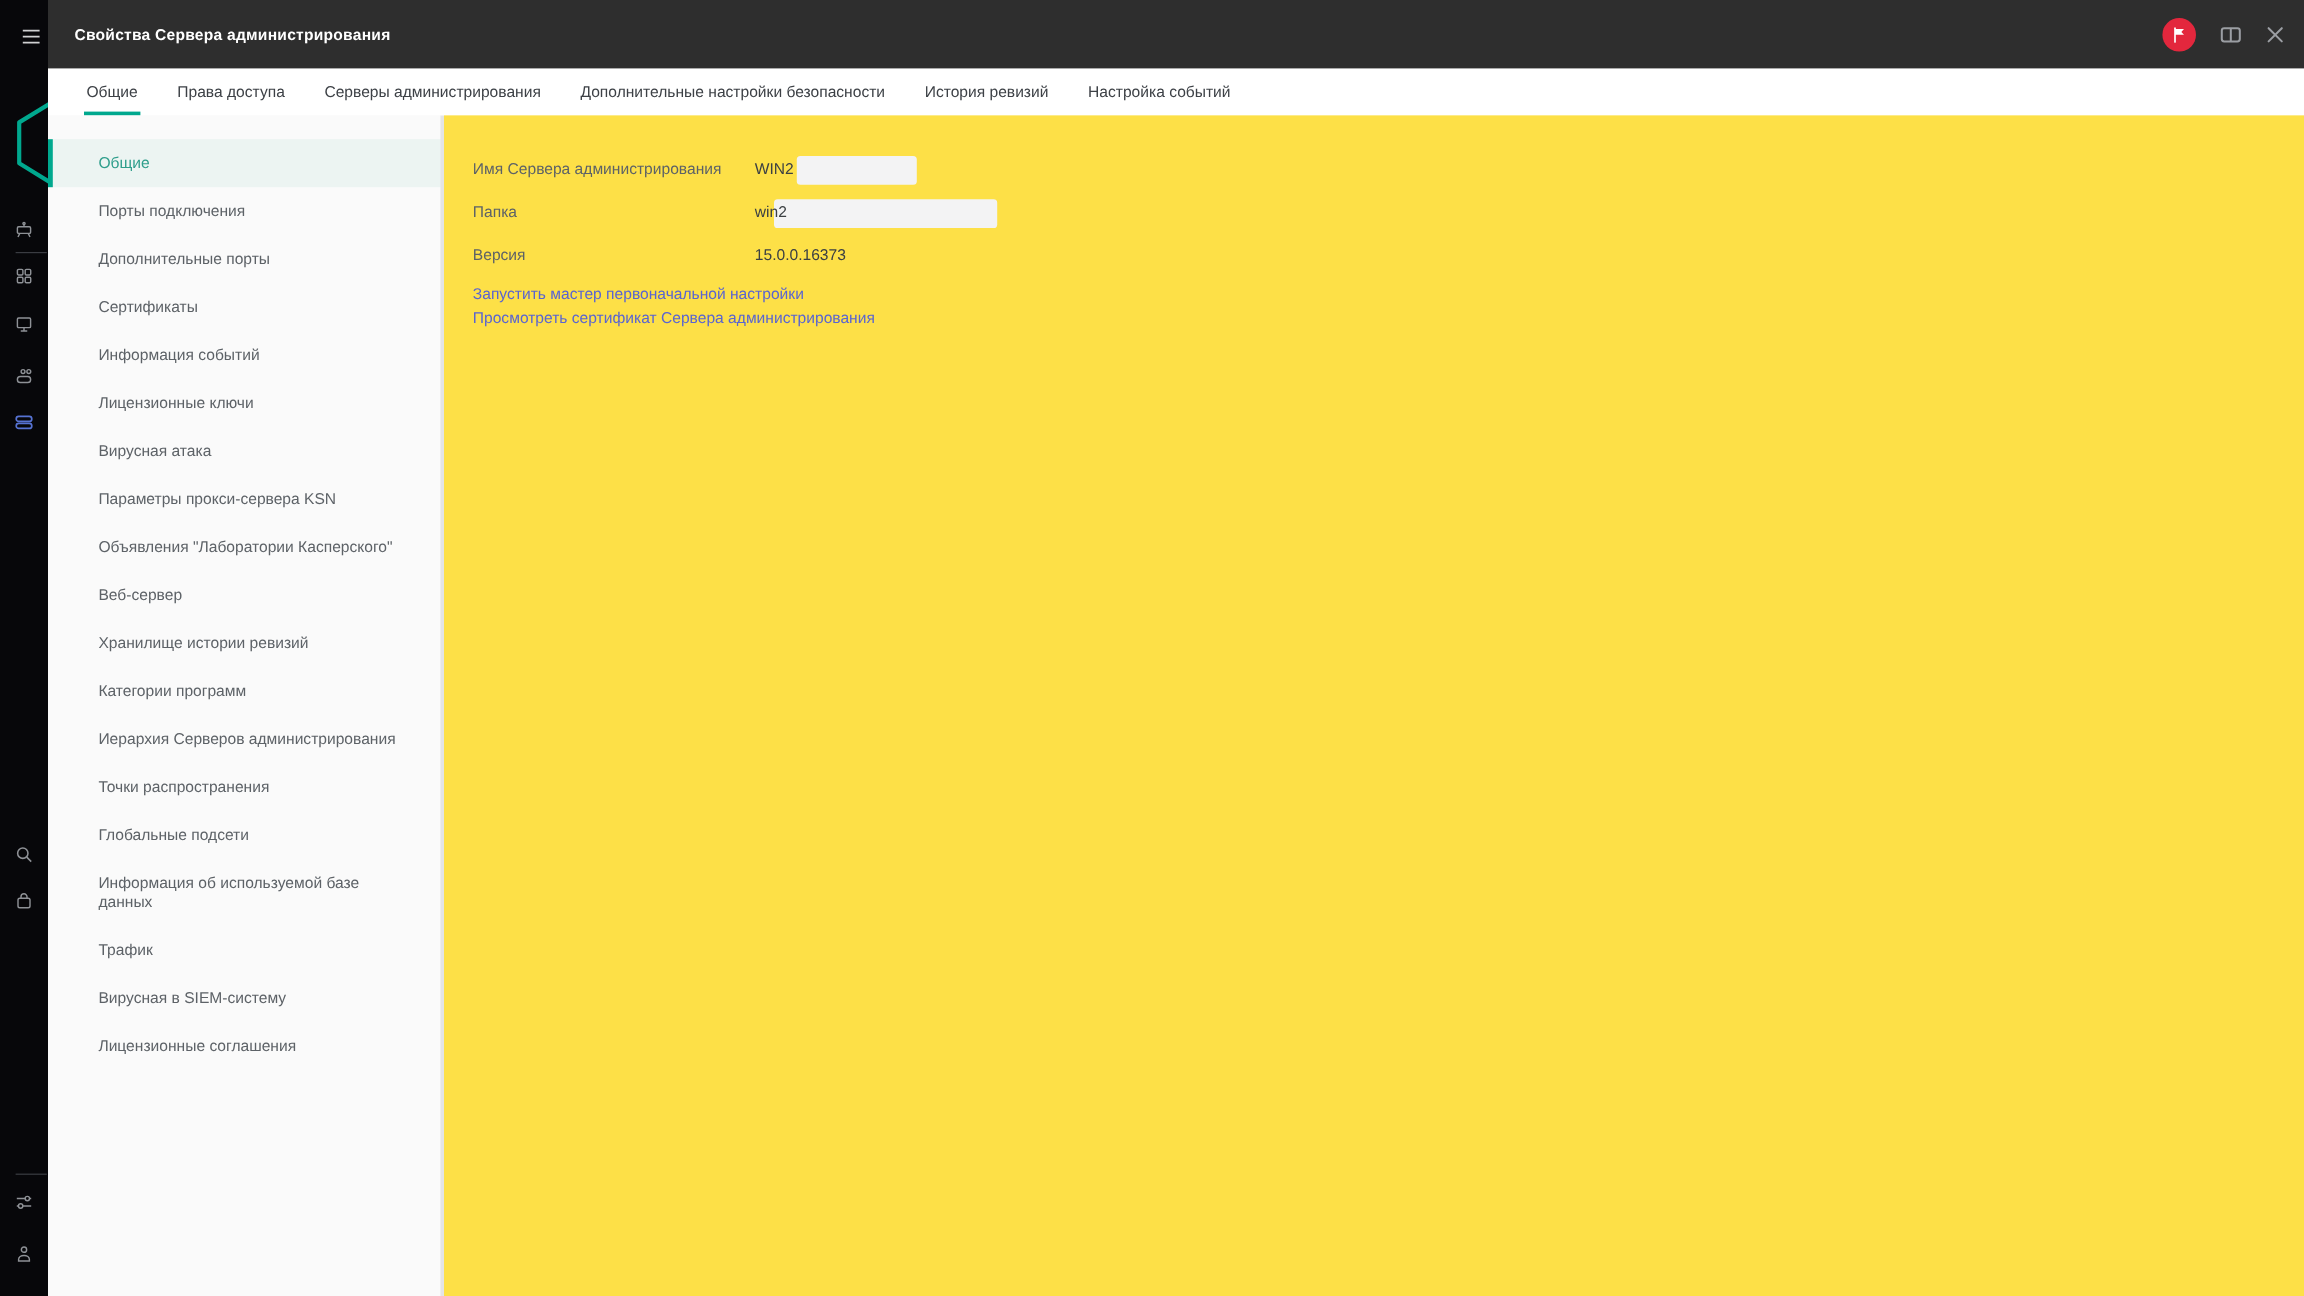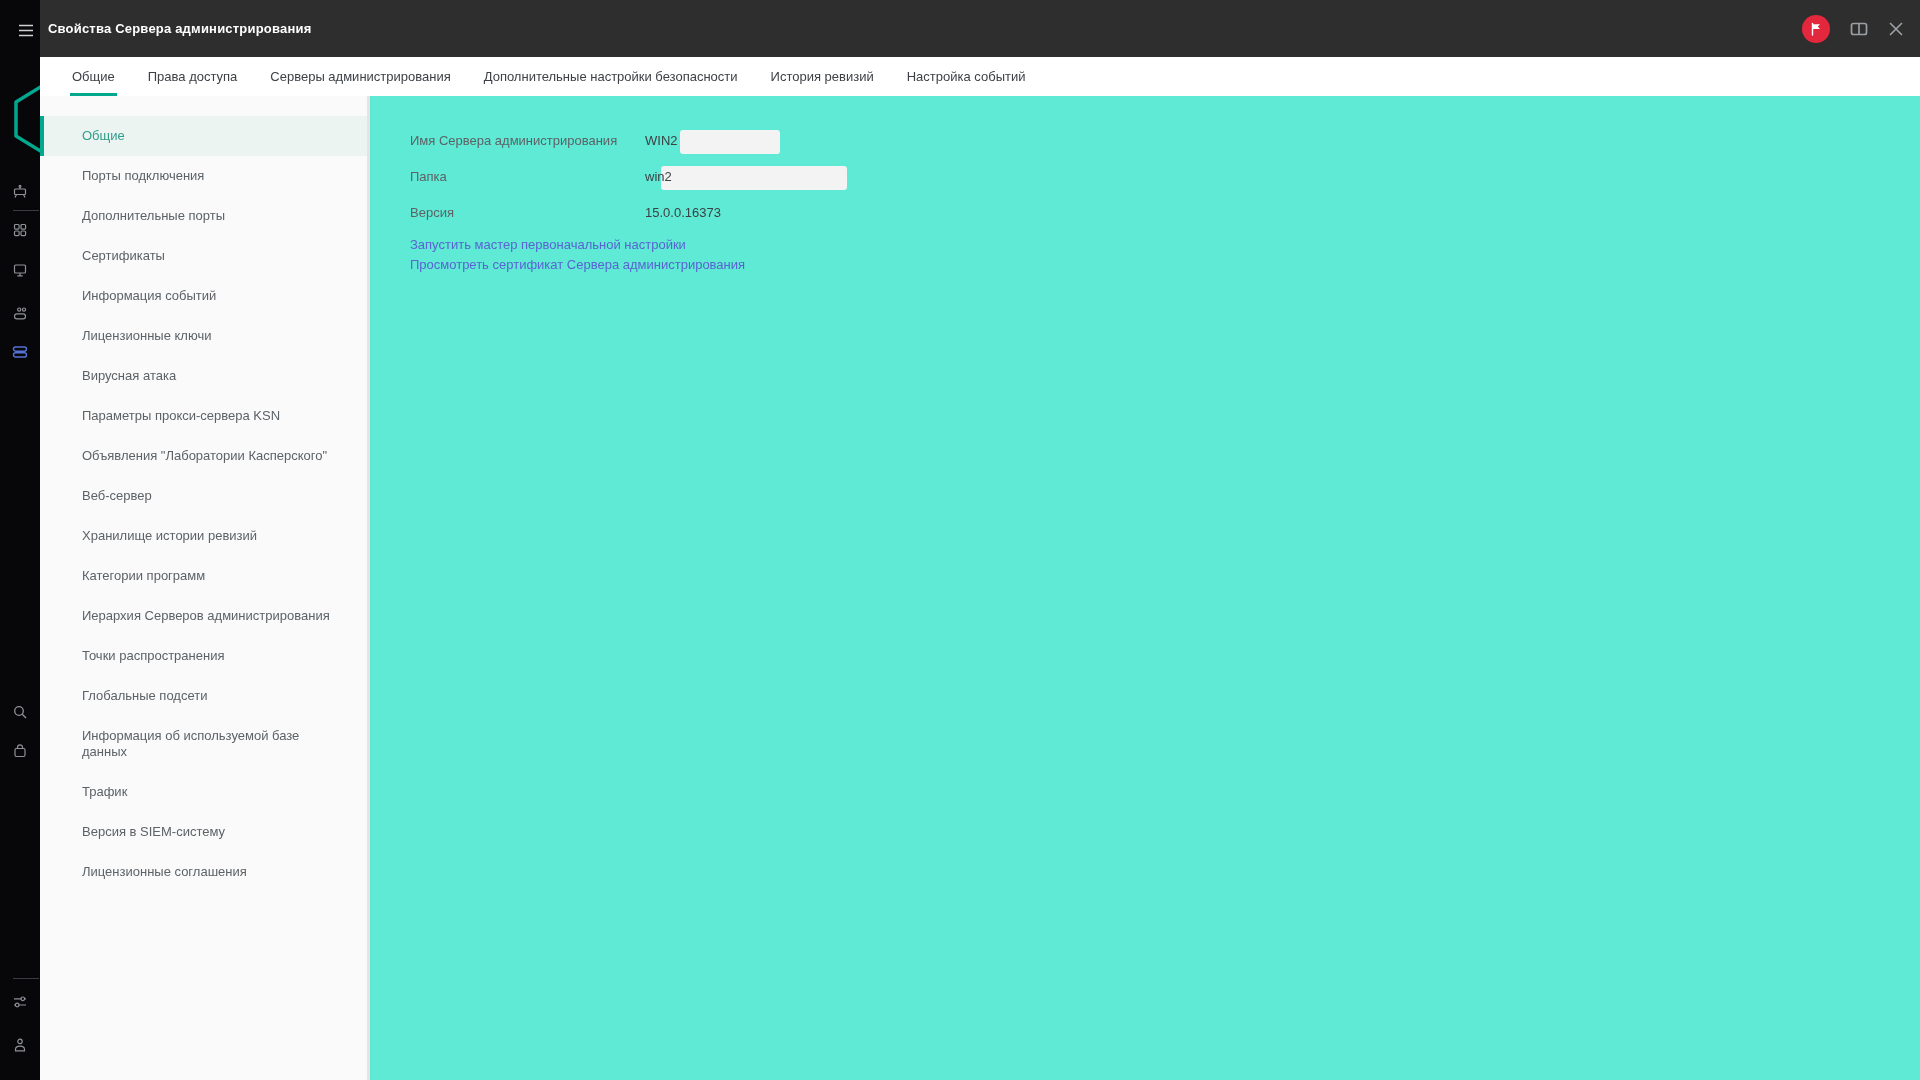--- a/index.html
+++ b/index.html
@@ -16,21 +16,21 @@
   .rail{position:absolute;left:0;top:0;width:40px;height:1080px;background:var(--rail-bg);
     overflow:hidden;z-index:6;}
   .rail .abs{position:absolute;}
   .rail-div{position:absolute;left:13px;width:26px;height:1px;background:#3a3c42;}
   .rail-icon{color:var(--icon-grey);cursor:pointer;}
   .rail-icon svg{display:block;}
 
   
   .titlebar{position:absolute;left:40px;top:0;width:1880px;height:57px;background:var(--header-bg);
     display:flex;align-items:center;z-index:5;}
-  .titlebar-title{margin-left:8px;color:#ffffff;font-size:13px;font-weight:700;letter-spacing:.2px;}
+  .titlebar-title{margin-left:22px;color:#ffffff;font-size:13px;font-weight:700;letter-spacing:.2px;}
   .titlebar-right{margin-left:auto;display:flex;align-items:center;gap:19px;margin-right:16px;}
   .avatar{width:28px;height:28px;border-radius:50%;background:#e3273d;display:flex;
     align-items:center;justify-content:center;cursor:pointer;}
   .tb-icon{color:#9b9ea3;cursor:pointer;display:flex;align-items:center;}
 
   
   .tabbar{position:absolute;left:40px;top:57px;width:1880px;height:39px;background:#fff;
     display:flex;align-items:stretch;gap:33px;padding-left:32px;box-sizing:border-box;z-index:4;}
   .tab{display:flex;align-items:center;font-size:13px;color:var(--tab-text);cursor:pointer;
     position:relative;white-space:nowrap;}
@@ -40,22 +40,22 @@
   
   .sidebar{position:absolute;left:40px;top:96px;width:330px;height:984px;background:var(--sidebar-bg);
     box-sizing:border-box;padding-top:20px;overflow:hidden;z-index:3;}
   .sidebar-scroll{position:absolute;right:0;top:0;bottom:0;width:3px;background:#e4e4e6;}
   .nav-item{min-height:40px;box-sizing:border-box;padding:12px 38px 12px 42px;
     font-size:13px;line-height:16px;color:var(--text-grey);cursor:pointer;}
   .nav-item.selected{background:var(--sel-bg);border-left:4px solid var(--accent);
     padding-left:38px;color:var(--sel-text);}
 
   
-  .content{position:absolute;left:370px;top:96px;width:1550px;height:984px;background:#5eead4;
-    box-sizing:border-box;padding:31px 0 0 40px;}
+  .content{position:absolute;left:370px;top:96px;width:1550px;height:984px;background:#fde047;
+    box-sizing:border-box;padding:31px 0 0 24px;}
   .field-row{display:flex;height:26px;align-items:center;margin-bottom:10px;font-size:13px;}
   .field-label{width:235px;color:var(--text-grey);flex:none;}
   .field-value{color:var(--value-text);position:relative;min-width:460px;}
   .fv-text{position:relative;z-index:1;}
   .redact{position:absolute;top:-3px;height:24px;background:#f3f3f4;border-radius:3px;display:none;z-index:0;}
   .field-row:nth-of-type(1) .redact{display:block;left:35px;width:100px;}
   .field-row:nth-of-type(2) .redact{display:block;left:16px;width:186px;}
   .links{margin-top:8px;font-size:13px;line-height:20px;}
   .link{display:block;width:fit-content;color:var(--link);cursor:pointer;text-decoration:none;text-align:right;}
 </style>
@@ -259,21 +259,21 @@
       <div class="nav-item">
         <span>Информация об используемой базе данных</span>
       </div>
 
       <div class="nav-item">
         <span>Трафик</span>
       </div>
 
 
       <div class="nav-item">
-        <span>Версия в SIEM-систему</span>
+        <span>Вирусная в SIEM-систему</span>
       </div>
 
       <div class="nav-item">
         <span>Лицензионные соглашения</span>
       </div>
 
     </nav>
 
   <main class="content">
     <div class="fields">

